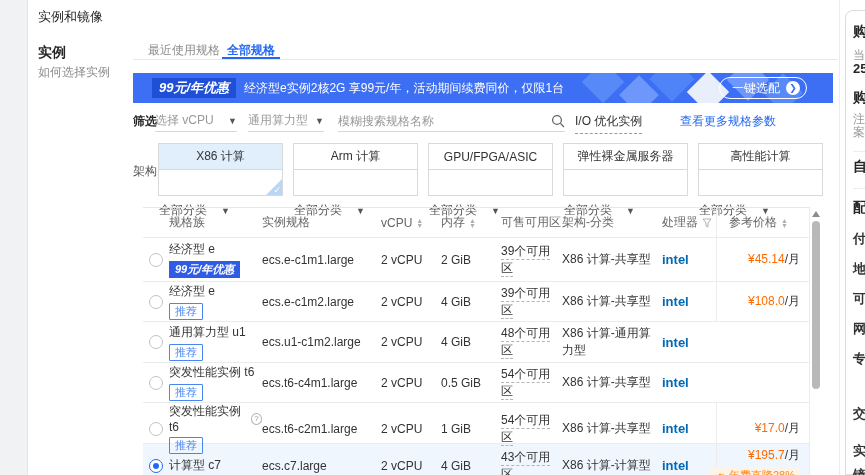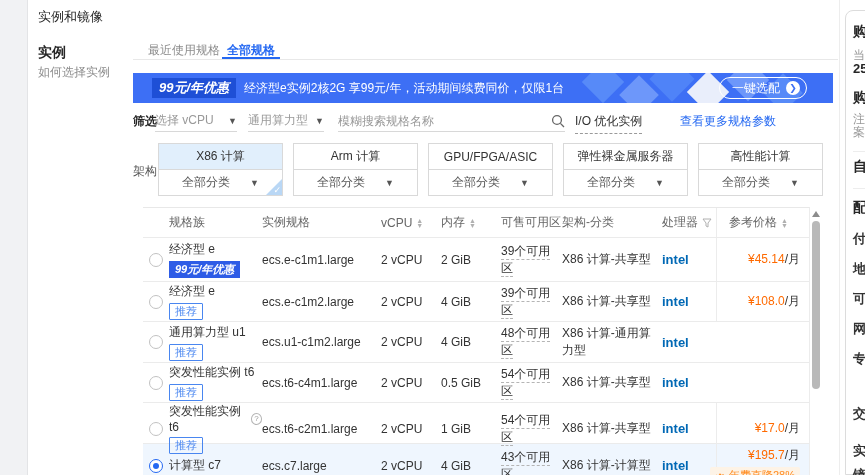--- a/index.html
+++ b/index.html
@@ -39,21 +39,21 @@
   .search-wrap input::placeholder { color:#999; }
   .io-label { left:575px; top:113px; color:#333; border-bottom:1px dashed #9a9a9a; padding-bottom:3px; }
   .more-link { left:680px; top:113px; color:#2468f2; cursor:pointer; }
 
   
   .arch-label { left:133px; top:163px; color:#555; }
   .arch-row { left:158px; top:143px; width:665px; height:53px; display:flex; gap:10px; }
   .arch-box { flex:1; border:1px solid #d9d9d9; background:#fff; position:relative; cursor:pointer; }
   .arch-name { height:26px; border-bottom:1px solid #d9d9d9; display:flex; align-items:center; justify-content:center; color:#333; }
   .arch-box.selected .arch-name { background:#e1effc; }
-  .arch-cat { height:25px; display:flex; align-items:center; justify-content:center; gap:20px; color:#555; }
+  .arch-cat { height:25px; display:flex; align-items:center; gap:14px; color:#555;margin-top:28px; }
   .sel-corner { position:absolute; right:0; bottom:0; width:0; height:0; border-left:16px solid transparent; border-bottom:16px solid #b9d7f5; }
   .sel-check { position:absolute; right:1px; bottom:0px; color:#fff; font-size:9px; }
 
   
   .spec-table { left:143px; top:207px; width:667px; height:268px; border-top:1px solid #e8e8e8; border-right:1px solid #ececec; overflow:hidden; }
   .trow { display:grid; grid-template-columns:26px 93px 119px 60px 60px 61px 100px 54px 94px; align-items:center; border-bottom:1px solid #ebebeb; }
   .thead { height:30px; color:#666; }
   .th { display:flex; align-items:center; gap:4px; }
   .sort { display:flex; flex-direction:column; line-height:5px; font-size:7px; color:#b0b0b0; cursor:pointer; }
   .row { background:#fff; cursor:pointer; }

